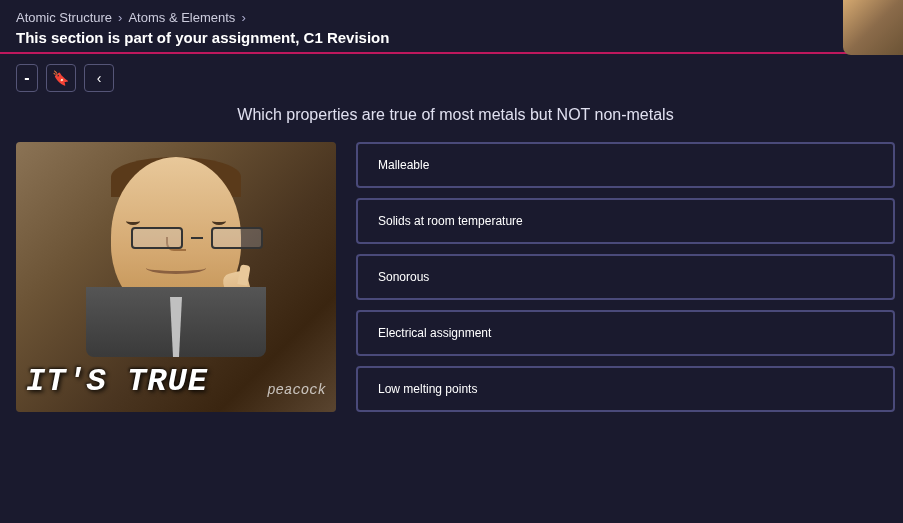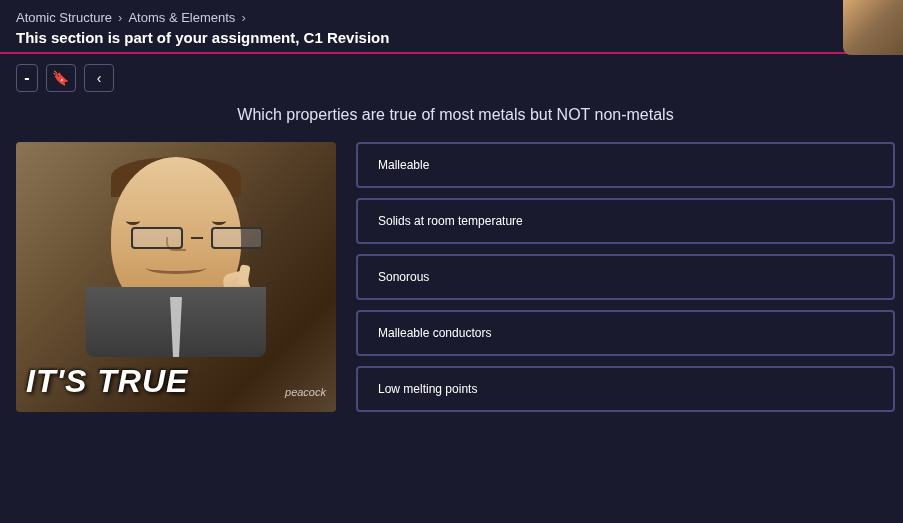--- a/index.html
+++ b/index.html
@@ -208,33 +208,34 @@
     }
 
     .meme-caption {
       position: absolute;
       bottom: 12px;
       left: 10px;
       right: 10px;
       display: flex;
       justify-content: space-between;
       align-items: flex-end;
+      font-family: Liberation Mono, monospace;
     }
 
     .meme-text {
       font-size: 32px;
       font-weight: 900;
       color: white;
       text-shadow: 2px 2px 4px rgba(0,0,0,0.8), -1px -1px 3px rgba(0,0,0,0.8);
       letter-spacing: 1px;
       font-style: italic;
     }
 
     .meme-watermark {
-      font-size: 11px;
+      font-size: 14px;
       color: rgba(255,255,255,0.7);
       font-style: italic;
       align-self: flex-end;
       margin-bottom: 2px;
       margin-left: 48px;
     }
 
     .options-container {
       display: flex;
       flex-direction: column;
@@ -329,17 +330,17 @@
           <span class="meme-text">IT'S TRUE</span>
           <span class="meme-watermark">peacock</span>
         </div>
       </div>
     </div>
 
     <div class="options-container">
       <button class="option-btn">Malleable</button>
       <button class="option-btn">Solids at room temperature</button>
       <button class="option-btn">Sonorous</button>
-      <button class="option-btn">Malleable conductors</button>
+      <button class="option-btn">Electrical assignment</button>
       <button class="option-btn">Low melting points</button>
     </div>
   </div>
 </div>
 
 </body></html>

